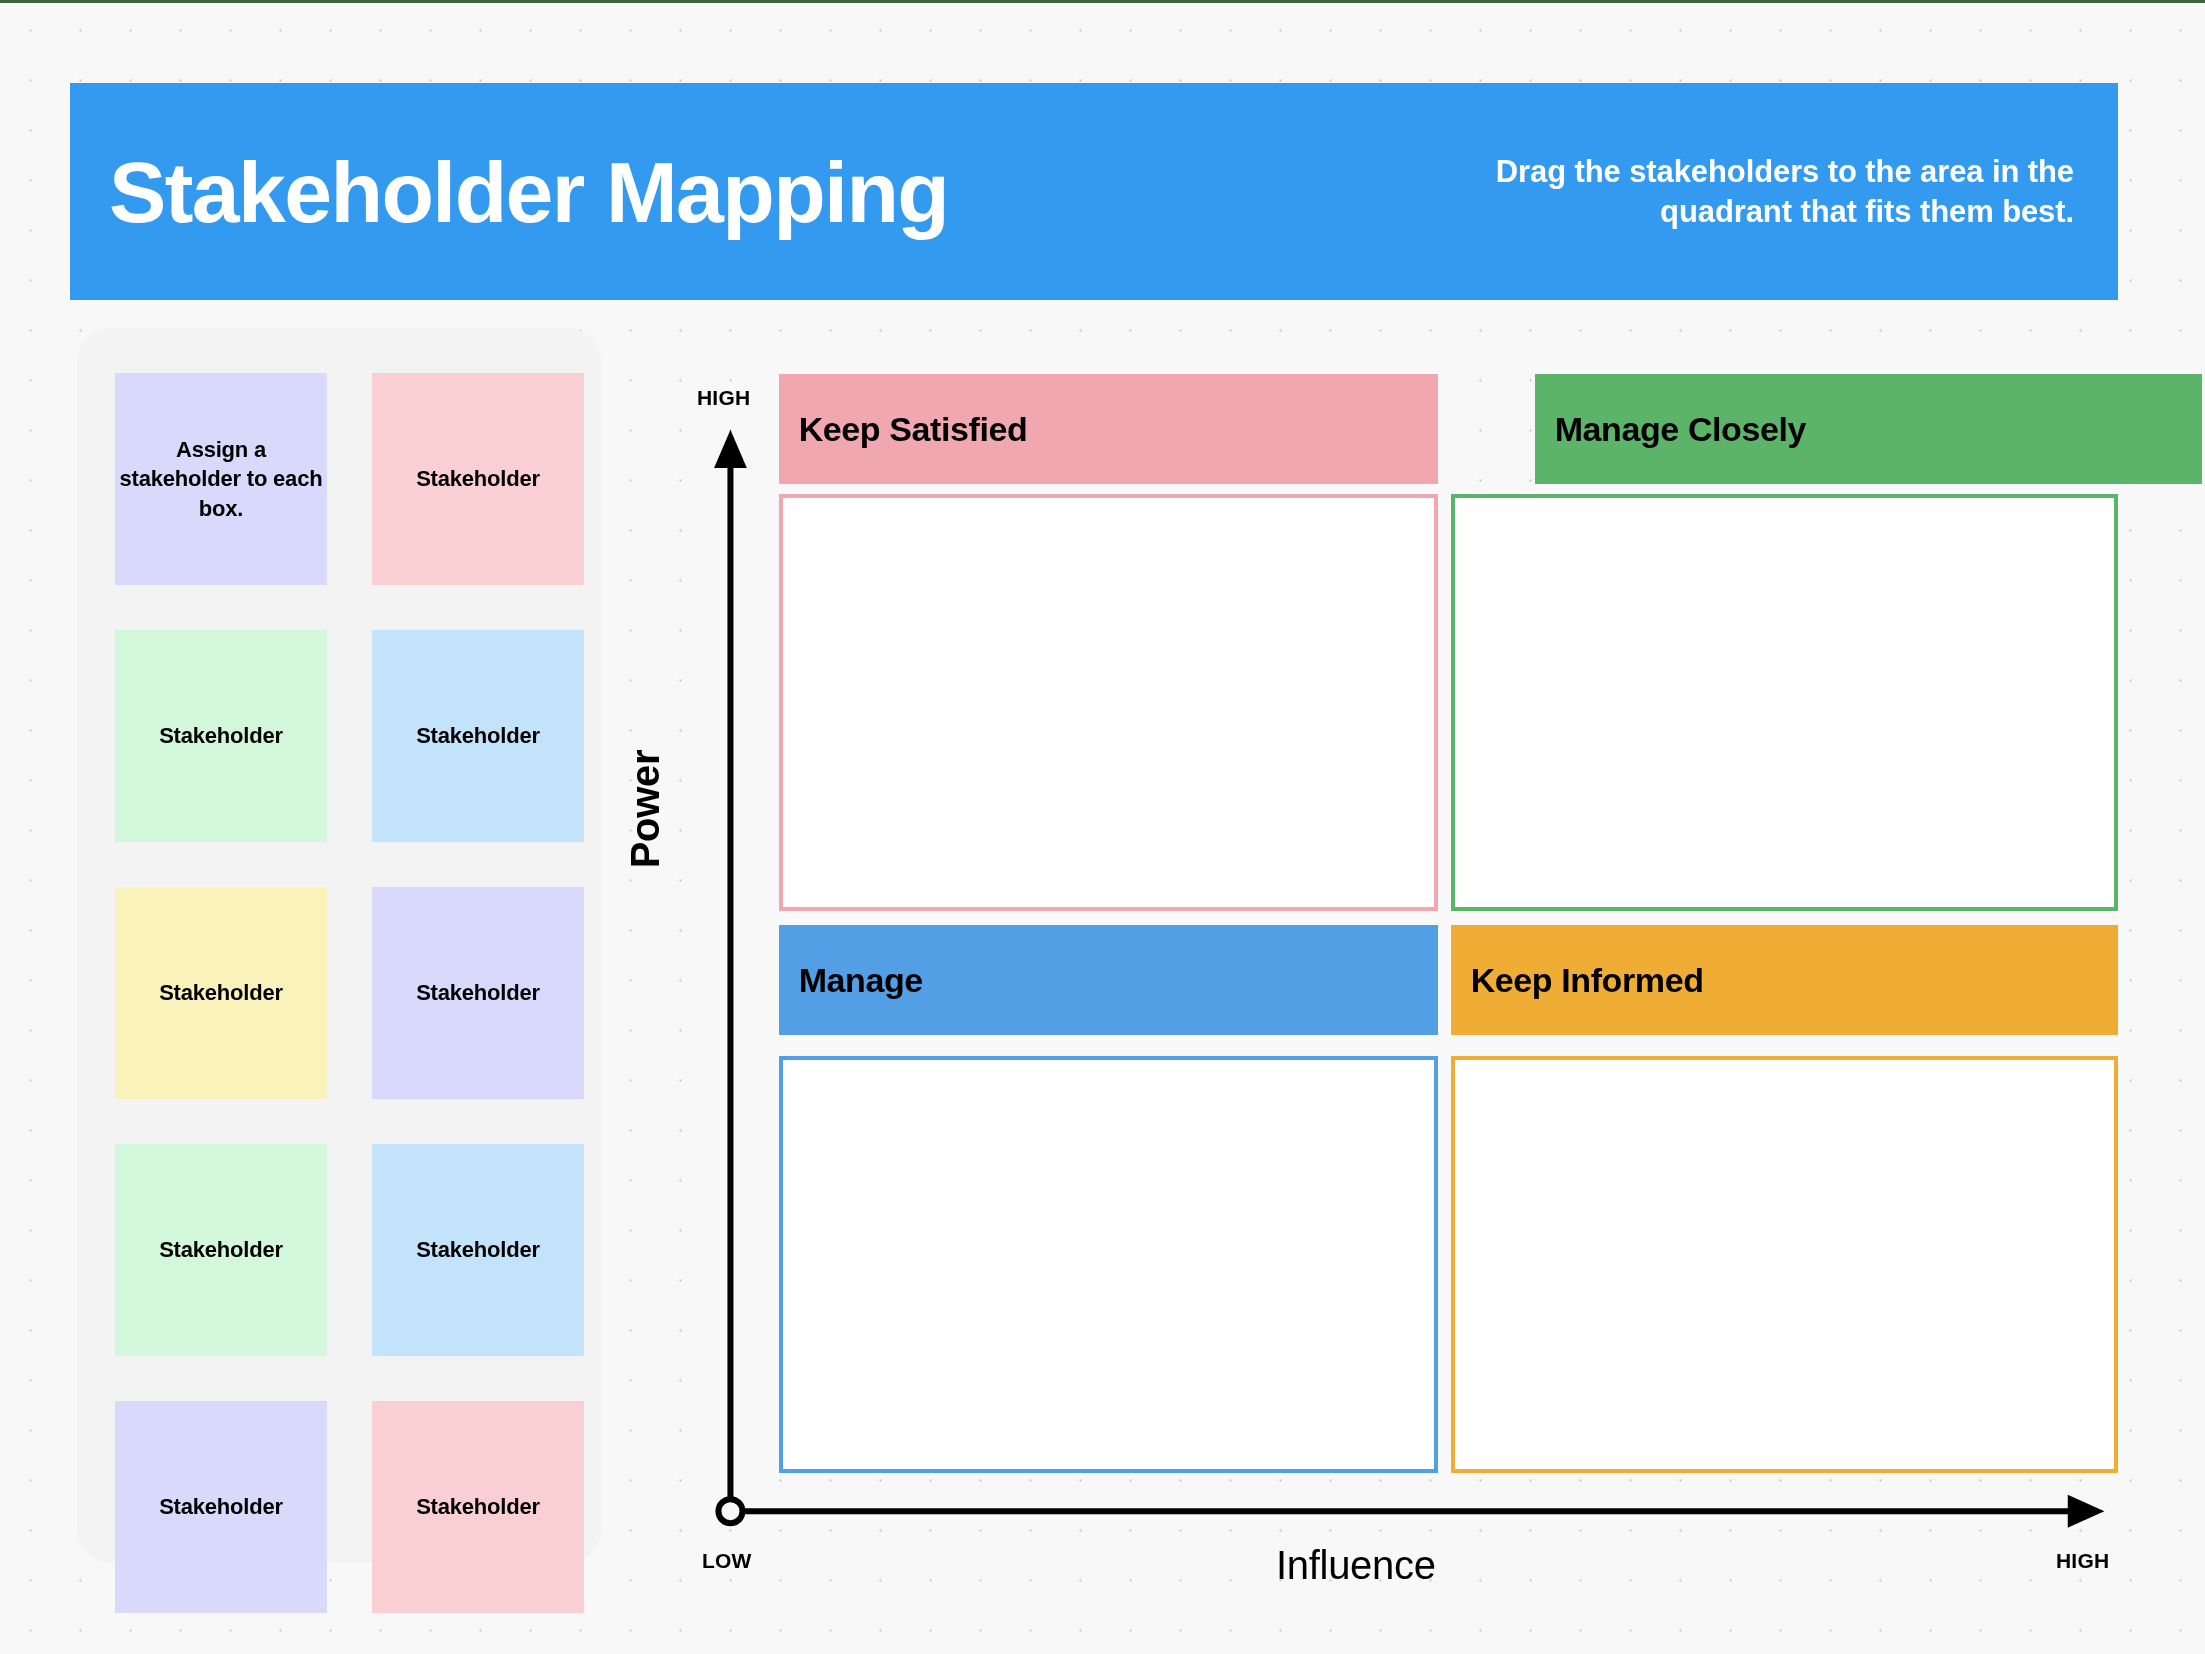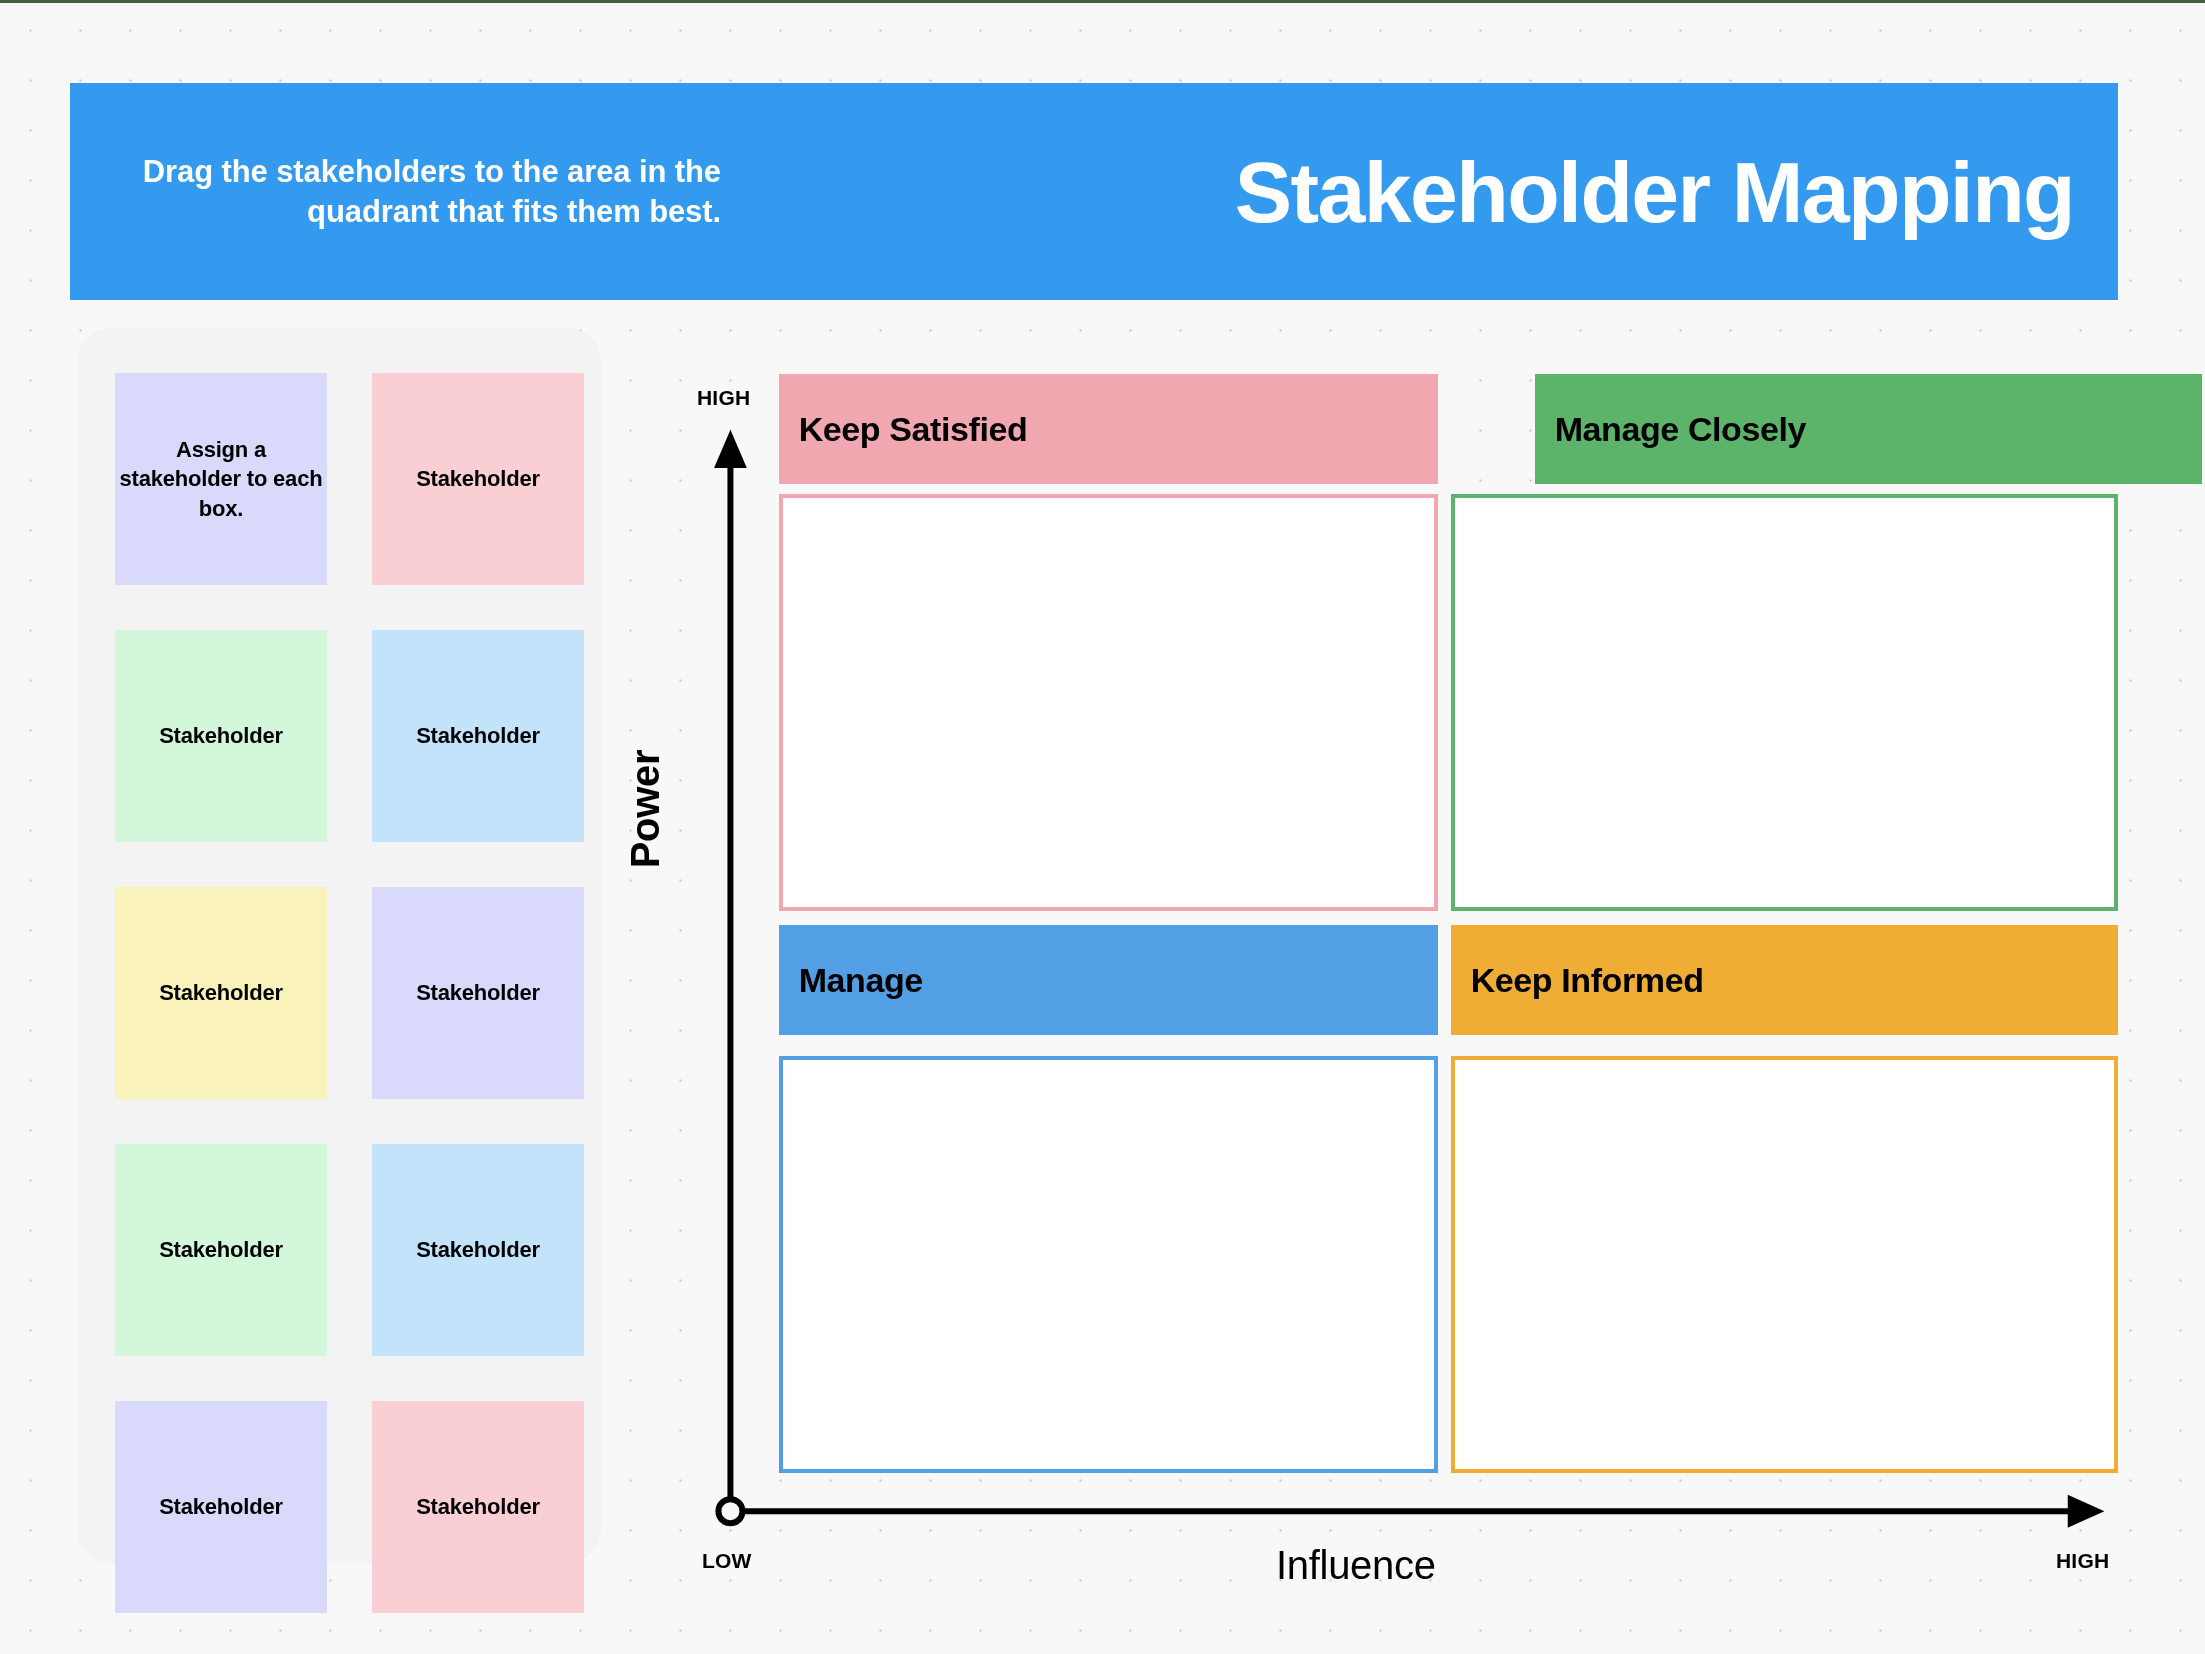--- a/index.html
+++ b/index.html
@@ -175,22 +175,22 @@
   #axis-tick-influence-high { left: 2056px; top: 1549px; }
 </style>
 </head>
 <body>
 
 <div id="canvas">
 
   <div id="top-rule" style="background: rgb(63, 97, 64);"></div>
 
   <div id="header-banner" style="background: rgb(51, 154, 240);">
+    <div id="header-title">Stakeholder Mapping</div>
     <div id="header-subtitle">Drag the stakeholders to the area in the quadrant that fits them best.</div>
-    <div id="header-title">Stakeholder Mapping</div>
   </div>
 
   <div id="sidebar-panel" style="background: rgb(243, 243, 244);">
     <div id="stakeholder-grid">
       <div class="stakeholder-card" style="background: rgb(216, 217, 251);">
           <span>Assign a stakeholder to each box.</span>
         </div>
       <div class="stakeholder-card" style="background: rgb(249, 207, 211);">
           <span>Stakeholder</span>
         </div>

